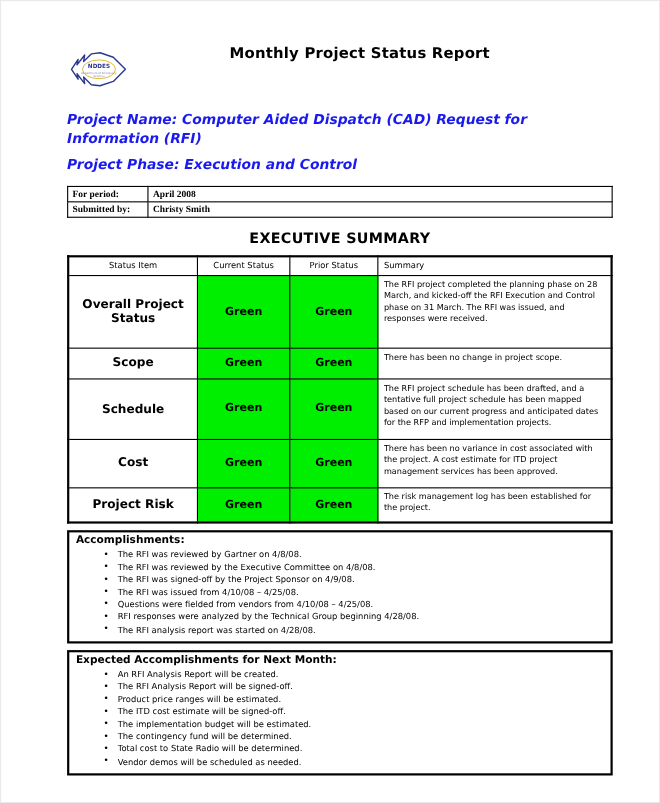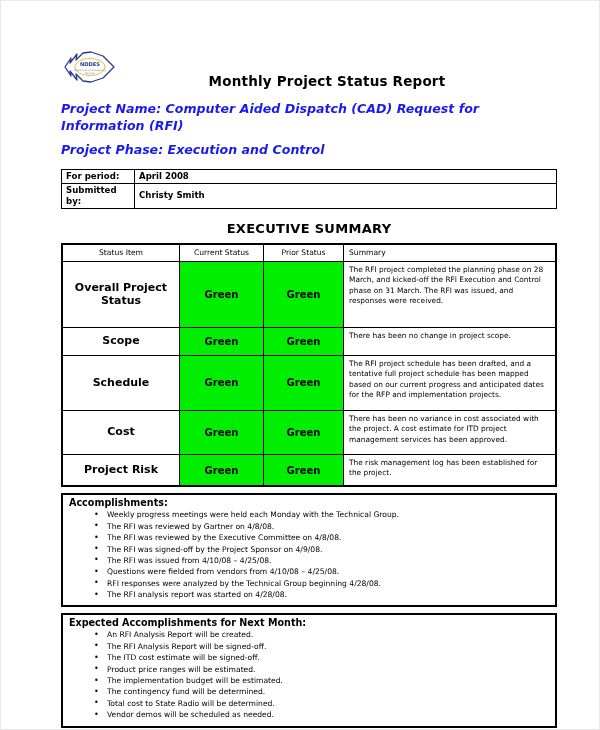--- a/index.html
+++ b/index.html
@@ -24,21 +24,21 @@
   .page-inner {
     position: absolute;
     left: 60px;
     top: 40px;
     width: 496px;
   }
 
   
   .header-row {
     display: flex;
-    align-items: flex-end;
+    align-items: flex-start;
     height: 48px;
   }
   .logo {
     width: 56px;
     height: 44px;
     flex: 0 0 56px;
     position: relative;
   }
   .logo svg { display: block; }
   .doc-title {
@@ -78,20 +78,21 @@
     table-layout: fixed;
   }
   .period-table td {
     border: 1px solid #000000;
     font-size: 8.6px;
     font-weight: bold;
     padding: 1px 4px;
     height: 11px;
     line-height: 11px;
     color: #000000;
+    font-family: Liberation Serif, serif;
   }
   .period-table td.lbl { width: 64px; }
 
   
   .exec-title {
     text-align: center;
     font-size: 13px;
     font-weight: bold;
     margin-top: 12px;
     margin-bottom: 7px;
@@ -255,38 +256,37 @@
           <td class="status-cell">Green</td>
           <td class="status-cell">Green</td>
           <td class="summary-cell">The risk management log has been established for the project.</td>
         </tr>
       </tbody>
     </table>
 
     <div class="sec-box">
       <div class="sec-title">Accomplishments:</div>
       <ul class="bullets">
-        <li>Weekly progress meetings were held each Monday with the Technical Group.</li>
         <li>The RFI was reviewed by Gartner on 4/8/08.</li>
         <li>The RFI was reviewed by the Executive Committee on 4/8/08.</li>
         <li>The RFI was signed-off by the Project Sponsor on 4/9/08.</li>
         <li>The RFI was issued from 4/10/08 – 4/25/08.</li>
         <li>Questions were fielded from vendors from 4/10/08 – 4/25/08.</li>
         <li>RFI responses were analyzed by the Technical Group beginning 4/28/08.</li>
         <li>The RFI analysis report was started on 4/28/08.</li>
       </ul>
     </div>
 
     <div class="sec-box">
       <div class="sec-title">Expected Accomplishments for Next Month:</div>
       <ul class="bullets">
         <li>An RFI Analysis Report will be created.</li>
         <li>The RFI Analysis Report will be signed-off.</li>
+        <li>Product price ranges will be estimated.</li>
         <li>The ITD cost estimate will be signed-off.</li>
-        <li>Product price ranges will be estimated.</li>
         <li>The implementation budget will be estimated.</li>
         <li>The contingency fund will be determined.</li>
         <li>Total cost to State Radio will be determined.</li>
         <li>Vendor demos will be scheduled as needed.</li>
 
       </ul>
     </div>
 
   </div>
 </div>

